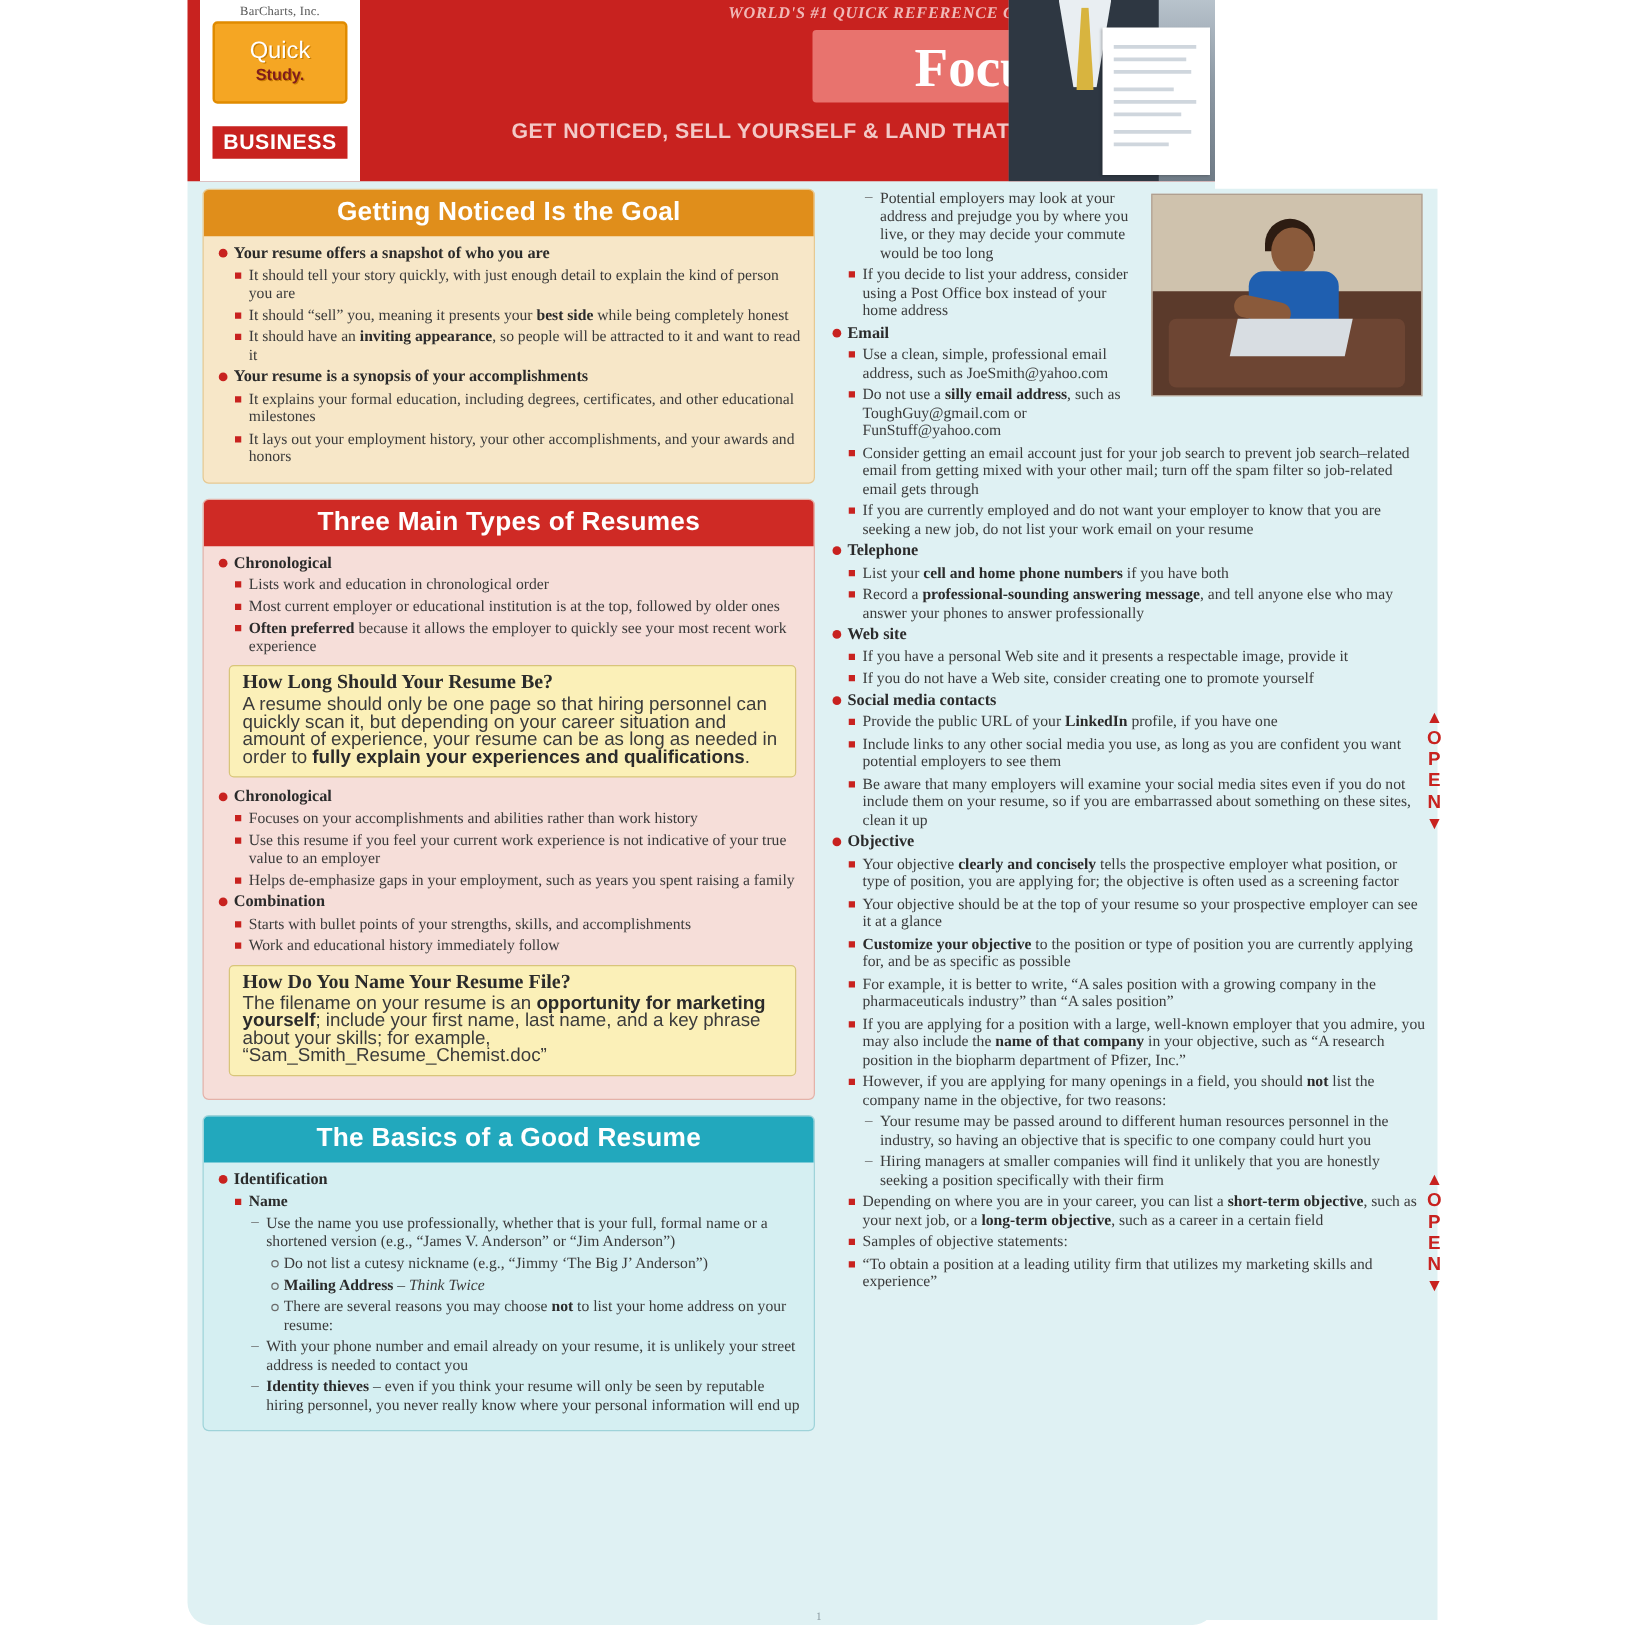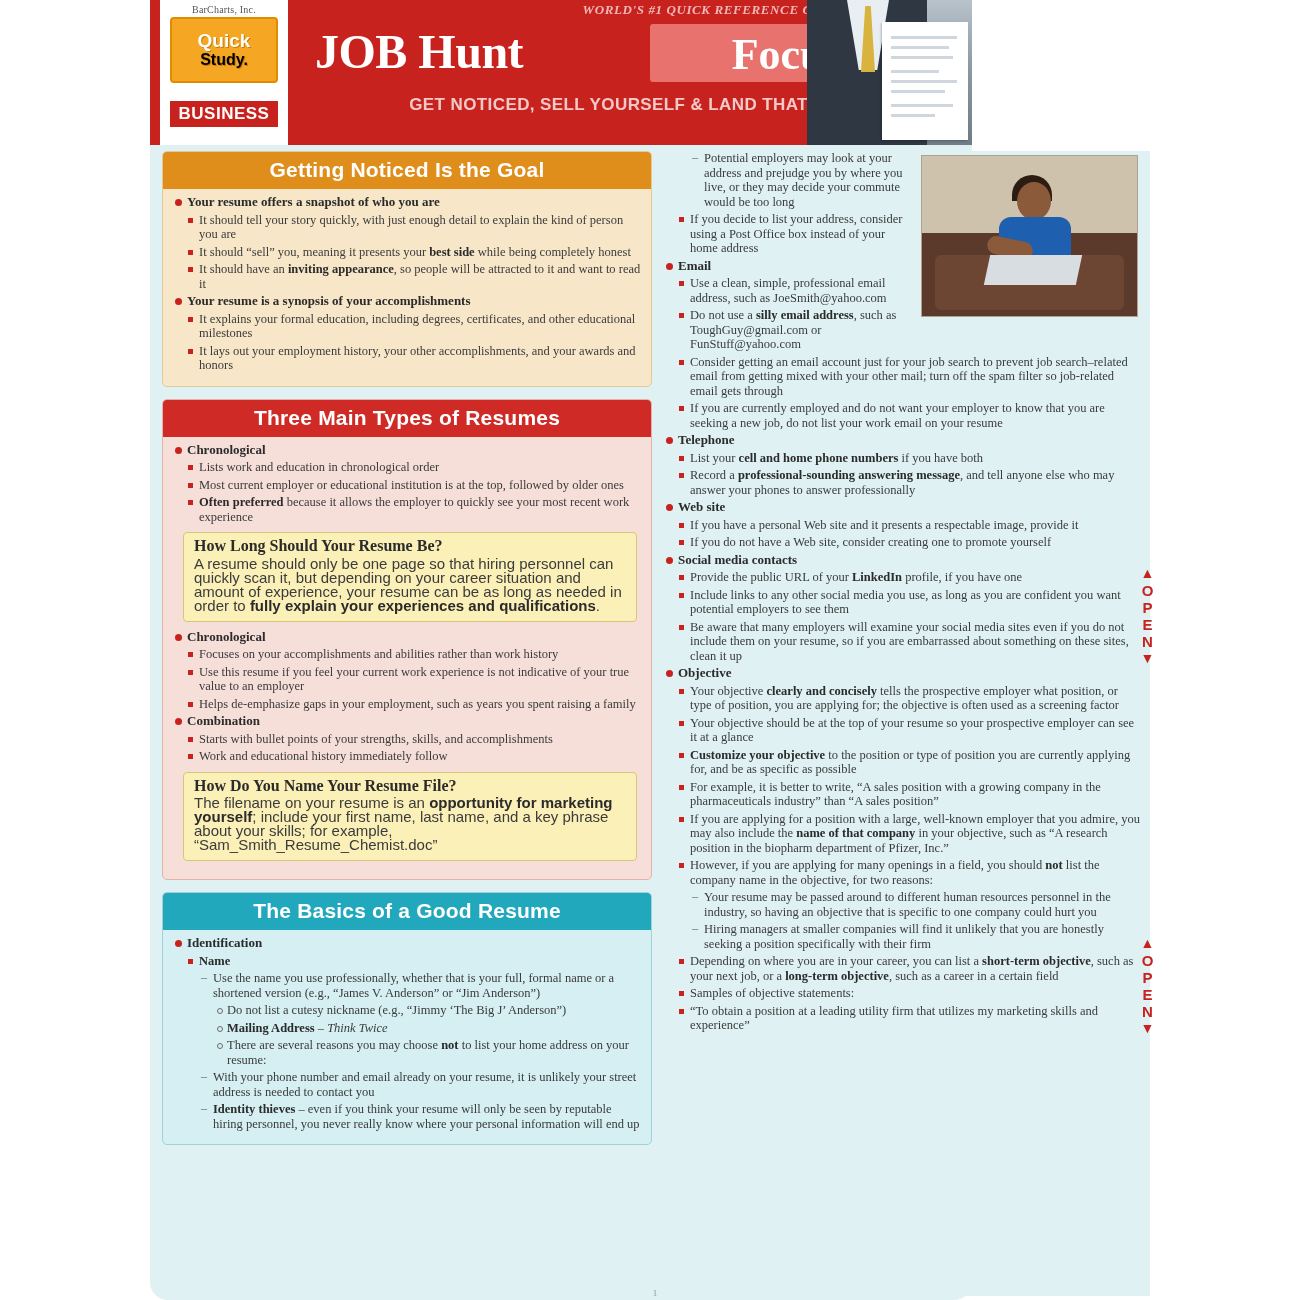--- a/index.html
+++ b/index.html
@@ -6,22 +6,22 @@
   body{width:1300px;height:1300px;background:#ffffff;font-family:"Liberation Serif",serif;}
   .page{position:relative;width:1300px;height:1300px;}
   .sheet{position:absolute;left:150px;top:0px;width:822px;height:1300px;background:#dff1f3;border-radius:18px;}
 
   
   .header{position:relative;height:145px;background:#c8221f;overflow:hidden;}
   .qs-badge{position:absolute;left:10px;top:0px;width:128px;height:145px;background:#ffffff;}
   .qs-inner{position:absolute;left:10px;top:2px;width:108px;height:141px;}
   .qs-barcharts{font-family:"Liberation Serif",serif;font-size:10px;color:#555;text-align:center;padding-top:2px;letter-spacing:.2px;}
   .qs-logo{margin-top:2px;background:#f5a623;border:2px solid #e08b00;border-radius:4px;height:62px;display:flex;flex-direction:column;align-items:center;justify-content:center;}
-  .qs-logo .l1{font-family:"Liberation Sans",sans-serif;font-weight:bold;font-size:19px;color:#ffffff;line-height:19px;text-shadow:1px 1px 0 #c87c00;}
-  .qs-logo .l2{font-family:"Liberation Sans",sans-serif;font-weight:bold;font-size:16px;color:#000000;line-height:20px;text-shadow:1px 1px 0 #c87c00;}
+  .qs-logo .l1{font-family:"Liberation Sans",sans-serif;font-weight:normal;font-size:19px;color:#ffffff;line-height:19px;text-shadow:1px 1px 0 #c87c00;}
+  .qs-logo .l2{font-family:"Liberation Sans",sans-serif;font-weight:bold;font-size:13px;color:#7f1d1d;line-height:20px;text-shadow:1px 1px 0 #c87c00;}
   .qs-business{margin-top:18px;background:#c8221f;color:#ffffff;font-family:"Liberation Sans",sans-serif;font-weight:bold;font-size:17px;text-align:center;letter-spacing:.5px;padding:3px 0;}
   .hdr-worlds{position:absolute;left:285px;top:2px;width:560px;text-align:center;color:#f0b8b6;font-family:"Liberation Serif",serif;font-style:italic;font-weight:bold;font-size:13px;letter-spacing:.6px;}
   .hdr-jobhunt{position:absolute;left:165px;top:24px;font-family:"Liberation Serif",serif;font-weight:bold;font-size:48px;color:#ffffff;letter-spacing:-0.5px;}
   .hdr-resume-box{position:absolute;left:500px;top:24px;width:310px;height:58px;background:#e8736e;border-radius:3px;}
   .hdr-resume{position:absolute;left:0;top:5px;width:310px;text-align:center;font-family:"Liberation Serif",serif;font-weight:bold;font-size:44px;color:#ffffff;}
   .hdr-sub{position:absolute;left:160px;top:95px;width:700px;text-align:center;color:#f3c9c7;font-family:"Liberation Sans",sans-serif;font-weight:bold;font-size:17px;letter-spacing:.4px;}
   .hdr-photo{position:absolute;right:0;top:0;width:165px;height:145px;background:linear-gradient(180deg,#b8c3cc 0%,#8e9aa5 45%,#6f7b86 100%);}
   .hdr-photo .suit{position:absolute;left:0;top:0;width:120px;height:145px;background:#2e3742;border-radius:0 0 0 0;}
   .hdr-photo .shirt{position:absolute;left:40px;top:0;width:42px;height:70px;background:#e9eef2;clip-path:polygon(0 0,100% 0,72% 100%,28% 100%);}
   .hdr-photo .tie{position:absolute;left:54px;top:6px;width:14px;height:66px;background:#d8b43f;clip-path:polygon(30% 0,70% 0,100% 100%,0 100%);}
@@ -92,21 +92,20 @@
           <div class="qs-barcharts">BarCharts, Inc.</div>
           <div class="qs-logo">
             <span class="l1">Quick</span>
             <span class="l2">Study.</span>
           </div>
           <div class="qs-business">BUSINESS</div>
         </div>
       </div>
 
       <div class="hdr-worlds">WORLD'S #1 QUICK REFERENCE GUIDE</div>
-      <div class="hdr-jobhunt">JOB Hunt</div>
       <div class="hdr-resume-box">
         <div class="hdr-resume">Focuses</div>
       </div>
       <div class="hdr-sub">GET NOTICED, SELL YOURSELF &amp; LAND THAT INTERVIEW</div>
 
       <div class="hdr-photo">
         <div class="suit"></div>
         <div class="shirt"></div>
         <div class="tie"></div>
         <div class="hand"></div>

